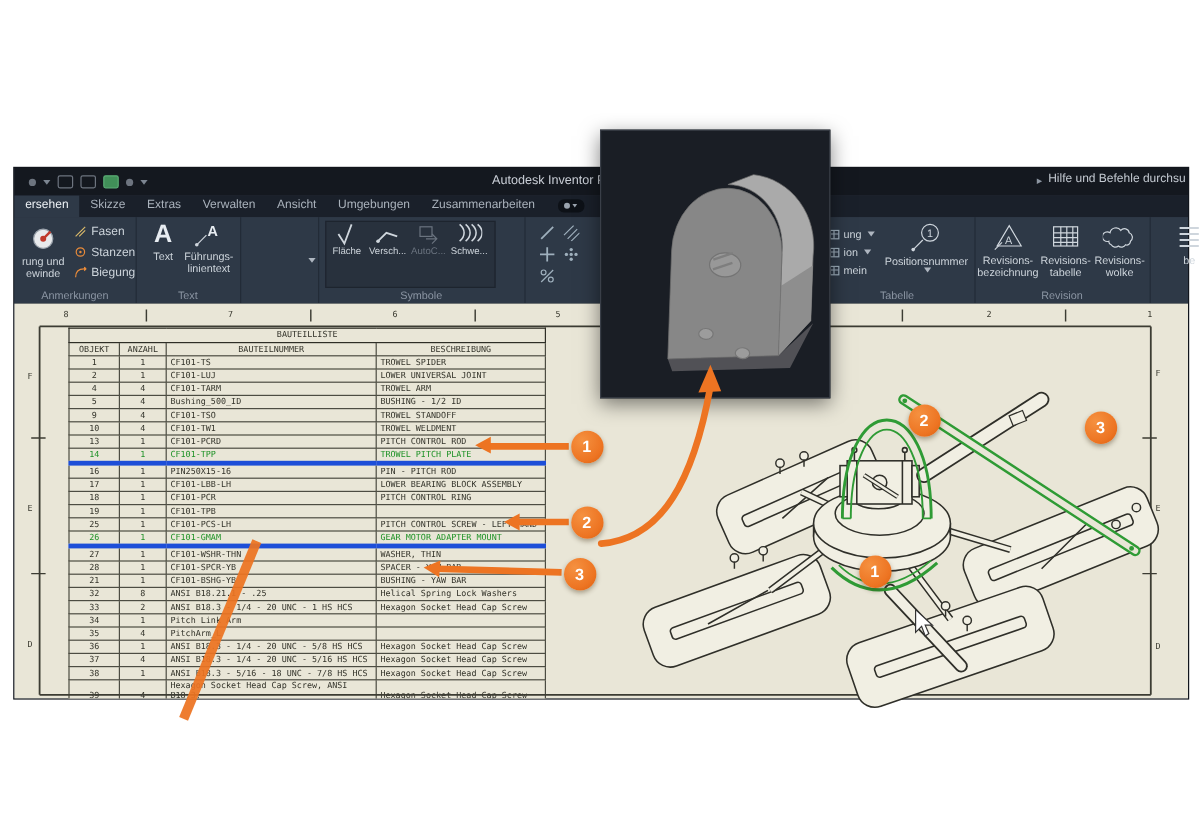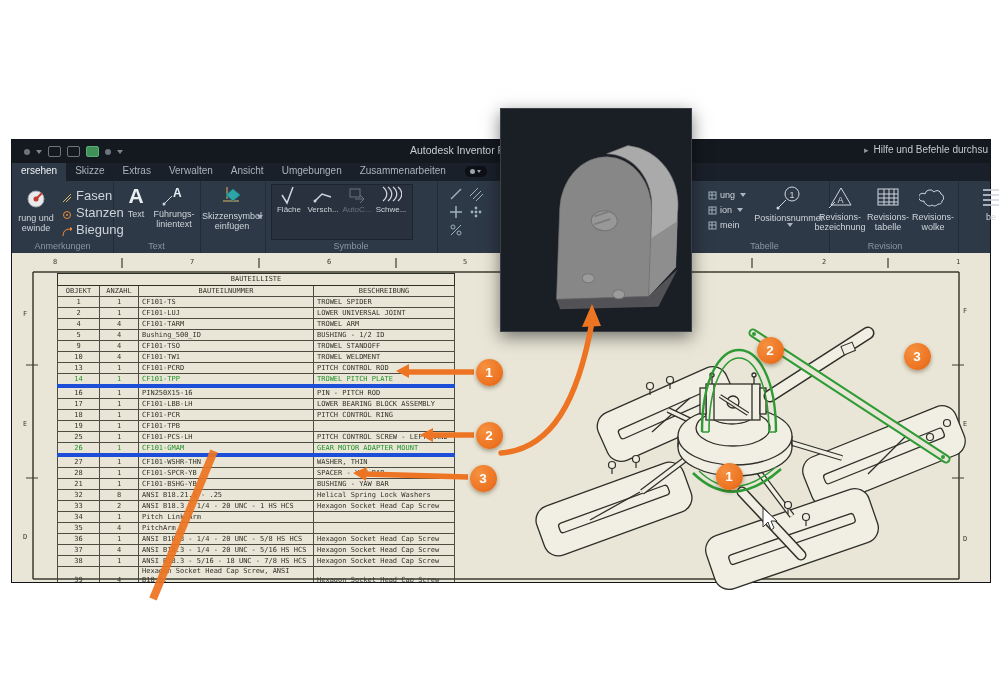--- a/index.html
+++ b/index.html
@@ -25,21 +25,21 @@
   .rec-btn{margin:3px 0 0 10px;width:22px;height:11px;background:#0d1117;border-radius:5px;display:flex;align-items:center;justify-content:center;gap:2px}
   .rec-btn .d{width:5px;height:5px;border-radius:50%;background:#9aa3ae}
   .rec-btn .c{width:0;height:0;border-left:2.5px solid transparent;border-right:2.5px solid transparent;border-top:3px solid #9aa3ae}
 
   
   #ribbon{position:absolute;left:0;top:41px;width:100%;height:72px;background:#2e3947;border-bottom:1px solid #10141a}
   .grp{position:absolute;top:0;height:72px;border-right:1px solid #222b37}
   .grp-label{position:absolute;bottom:2px;left:0;width:100%;text-align:center;font-size:9px;color:#8b95a3;white-space:nowrap}
   .bigbtn{position:absolute;display:flex;flex-direction:column;align-items:center;color:#cdd4db;font-size:9px;line-height:10px;text-align:center}
   .bigbtn .lbl{white-space:pre-line;margin-top:2px}
-  .smallbtn{position:absolute;display:flex;align-items:flex-end;gap:4px;color:#cdd4db;font-size:13px;white-space:nowrap}
+  .smallbtn{position:absolute;display:flex;align-items:flex-start;gap:4px;color:#cdd4db;font-size:10px;white-space:nowrap}
   .caret{display:inline-block;width:0;height:0;border-left:3px solid transparent;border-right:3px solid transparent;border-top:4px solid #aeb6c0;margin-left:2px}
   .bigA{font-size:21px;line-height:22px;font-weight:bold;color:#e8edf2}
   .gallery{position:absolute;left:246px;top:3px;width:140px;height:54px;background:#28313d;border:1px solid #1d242e;display:flex}
   .gitem{width:34px;display:flex;flex-direction:column;align-items:center;justify-content:flex-start;padding-bottom:1px;color:#cdd4db;font-size:8px}
   .gitem.dis{color:#6a737f}
   .gscroll{position:absolute;left:388px;top:3px;width:13px;height:54px;background:#28313d;border:1px solid #1d242e;display:flex;flex-direction:column;align-items:center;justify-content:space-around}
   .tri-u{width:0;height:0;border-left:3px solid transparent;border-right:3px solid transparent;border-bottom:4px solid #aeb6c0}
   .tri-d{width:0;height:0;border-left:3px solid transparent;border-right:3px solid transparent;border-top:4px solid #aeb6c0}
   .cluster{position:absolute;display:grid;grid-template-columns:18px 18px;grid-auto-rows:16px;gap:2px}
   .stackbtn{display:flex;align-items:center;gap:3px;color:#cdd4db;font-size:9px;height:10px;white-space:nowrap}
@@ -155,28 +155,20 @@
               <circle cx="2" cy="19" r="1.5" fill="#cfd6dd"></circle>
             <text x="11" y="12" font-size="12" font-weight="bold" fill="#e8edf2">A</text>
           </svg>
           <span class="lbl pl">Führungs-
 linientext</span>
         </div>
         <div class="grp-label">Text</div>
       </div>
 
       <div class="grp" style="left:188px;width:65px">
-        <div class="bigbtn" style="left:1px;top:4px;width:62px">
-          <svg width="26" height="24" viewBox="0 0 26 24">
-            <path d="M8,2 V14 M4,16 H20" stroke="#d9b96a" fill="none"></path>
-            <path d="M14,4 L21,10 L14,16 L7,10 Z" fill="#2ea3a8" stroke="#1d7b80"></path>
-          </svg>
-          <span class="lbl pl">Skizzensymbol
-einfügen</span>
-        </div>
         <span class="caret" style="position:absolute;right:2px;top:34px"></span>
       </div>
 
       <div class="grp" style="left:253px;width:172px">
         <div class="gallery" style="left:6px">
           <div class="gitem">
             <svg width="20" height="20">
                 <path d="M3,10 L8,18 L14,2" stroke="#cfd6dd" stroke-width="1.5" fill="none"></path>
               </svg>
             <span>Fläche</span>
@@ -229,21 +221,21 @@
               <circle cx="7" cy="7" r="1.4" fill="#9fb0bd"></circle>
             </svg>
           <svg width="14" height="14">
               <path d="M2,12 L12,2" stroke="#9fb0bd"></path>
               <circle cx="4" cy="4" r="2" stroke="#9fb0bd" fill="none"></circle>
               <circle cx="10" cy="10" r="2" stroke="#9fb0bd" fill="none"></circle>
             </svg>
         </div>
       </div>
 
-      <div class="grp" style="left:688px;width:129px">
+      <div class="grp" style="left:671px;width:129px">
         <div style="position:absolute;left:8px;top:9px;display:flex;flex-direction:column;gap:5px">
           <div class="stackbtn">
             <svg width="9" height="9">
                 <rect x="1" y="1" width="7" height="7" stroke="#9fb0bd" fill="none"></rect>
                 <path d="M1,4 H8 M4,1 V8" stroke="#9fb0bd"></path>
               </svg>
             <span>ung</span>
               <span class="caret"></span>
           </div>
           <div class="stackbtn">

